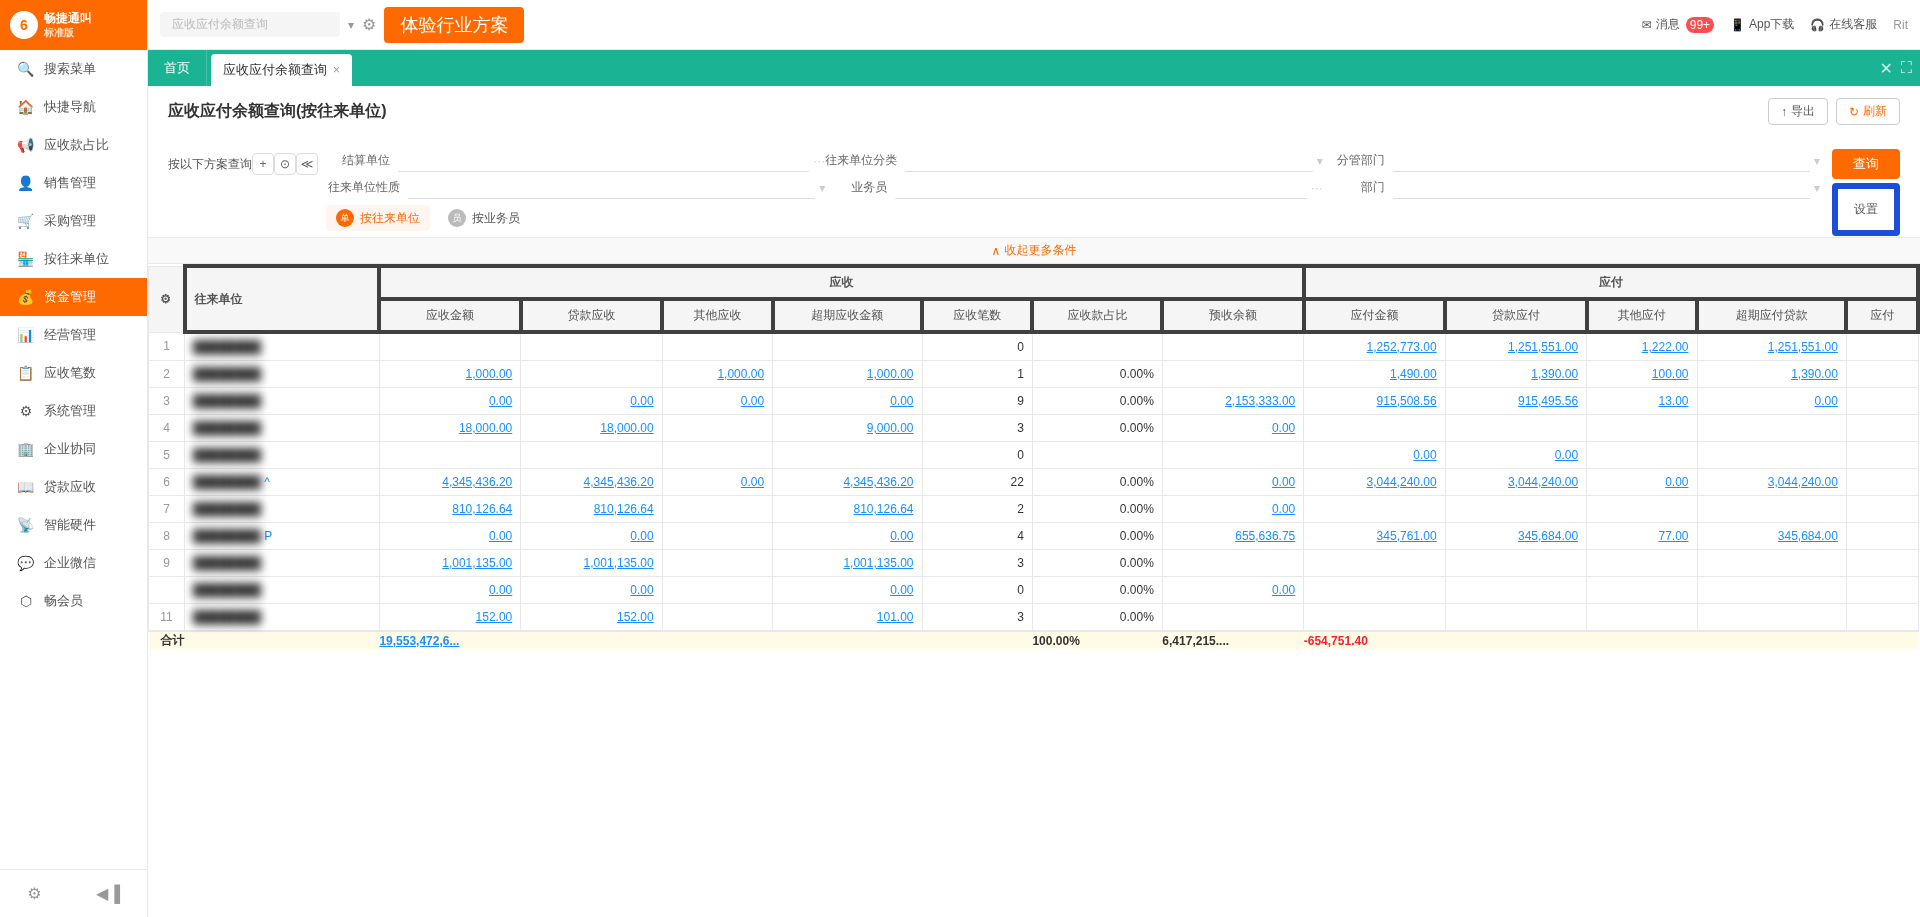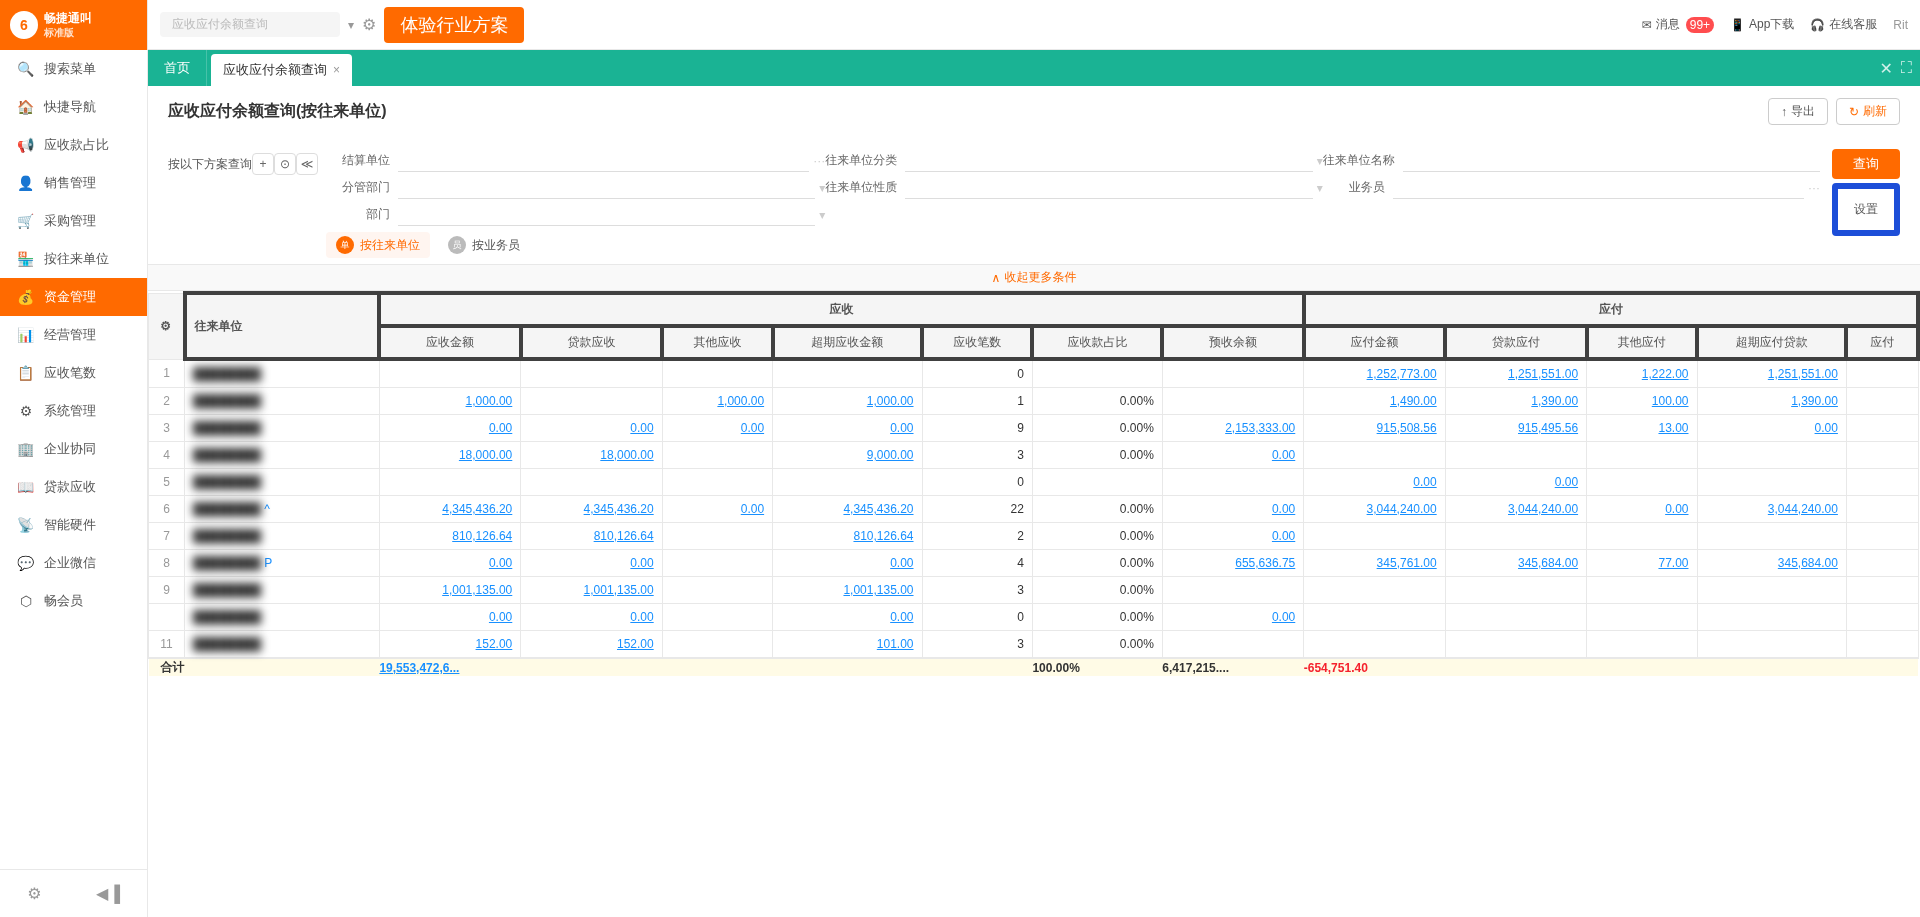--- a/index.html
+++ b/index.html
@@ -321,24 +321,20 @@
 
           <div class="filter-item">
             <span class="filter-item-label">结算单位</span>
             <input class="filter-item-input" value="" style="">
             <span class="filter-item-suffix">···</span>
           </div>
           <div class="filter-item">
             <span class="filter-item-label">往来单位分类</span>
             <input class="filter-item-input" value="" style="">
             <span class="filter-item-suffix">▾</span>
-          </div>
-          <div class="filter-item">
-            <span class="filter-item-label">往来单位名称</span>
-            <input class="filter-item-input" value="" style="">
           </div>
 
           <div class="filter-item">
             <span class="filter-item-label">分管部门</span>
             <input class="filter-item-input" value="" style="">
             <span class="filter-item-suffix">▾</span>
           </div>
           <div class="filter-item">
             <span class="filter-item-label">往来单位性质</span>
             <input class="filter-item-input" value="" style="">

